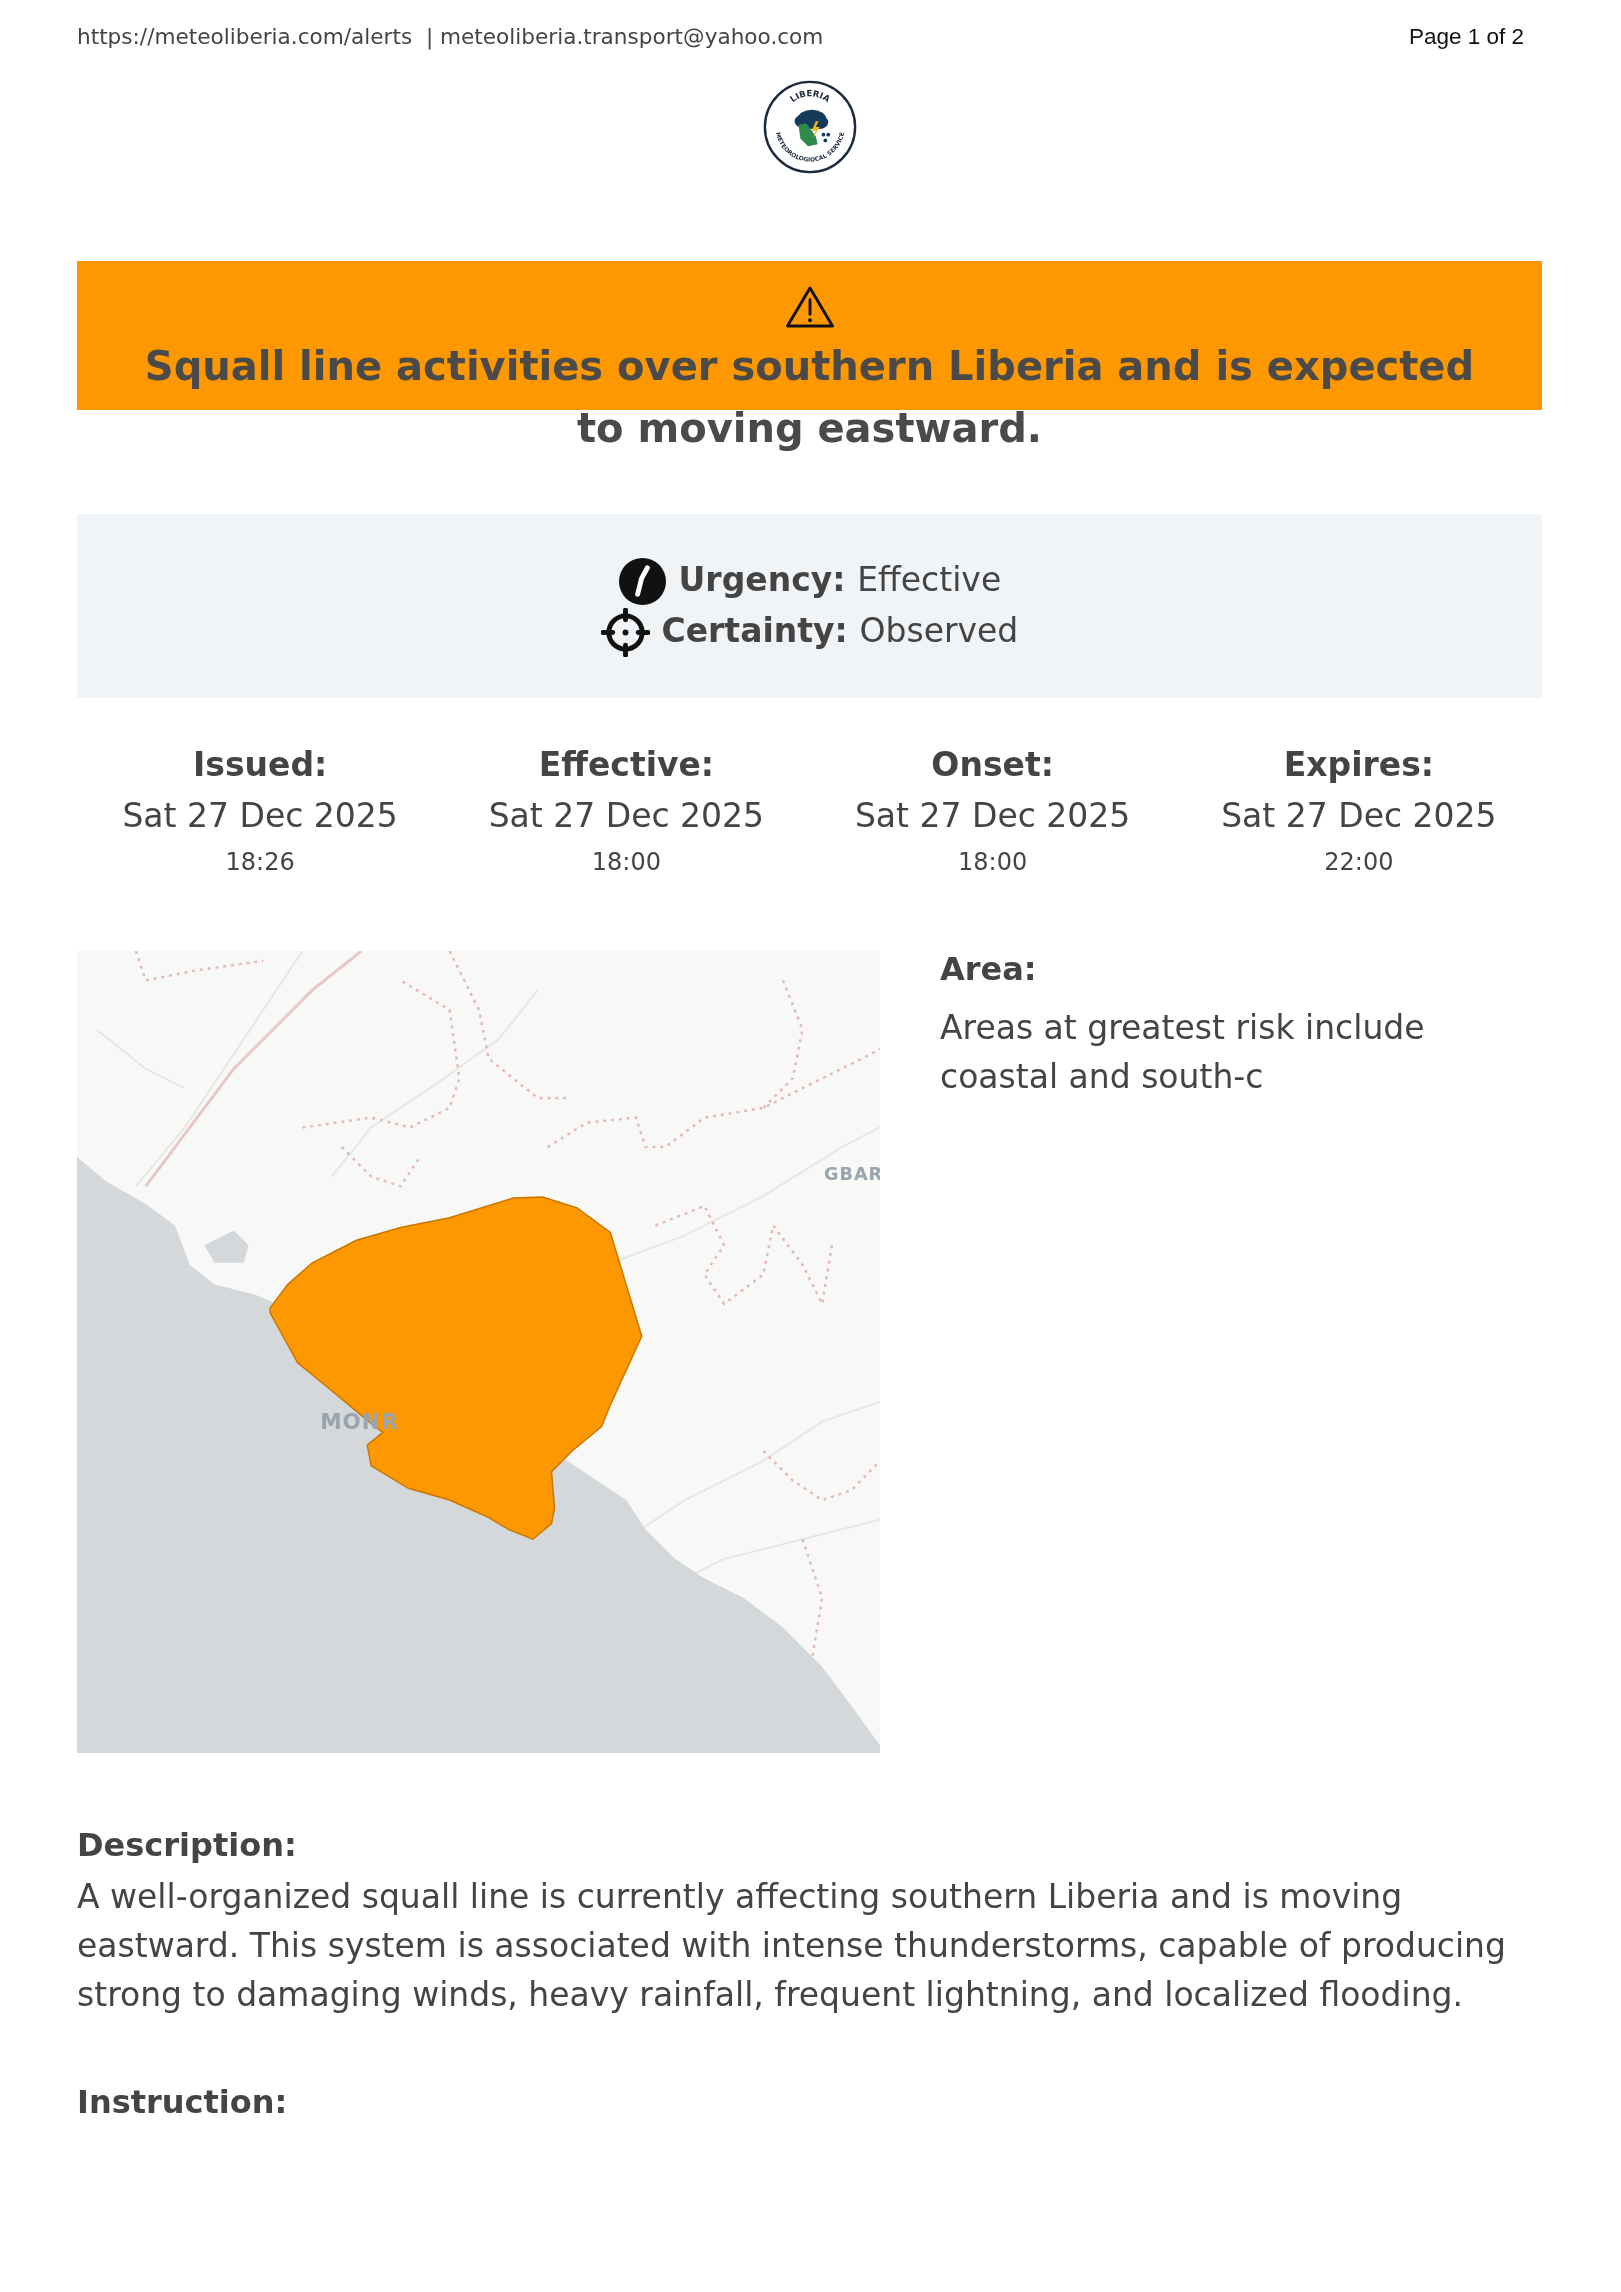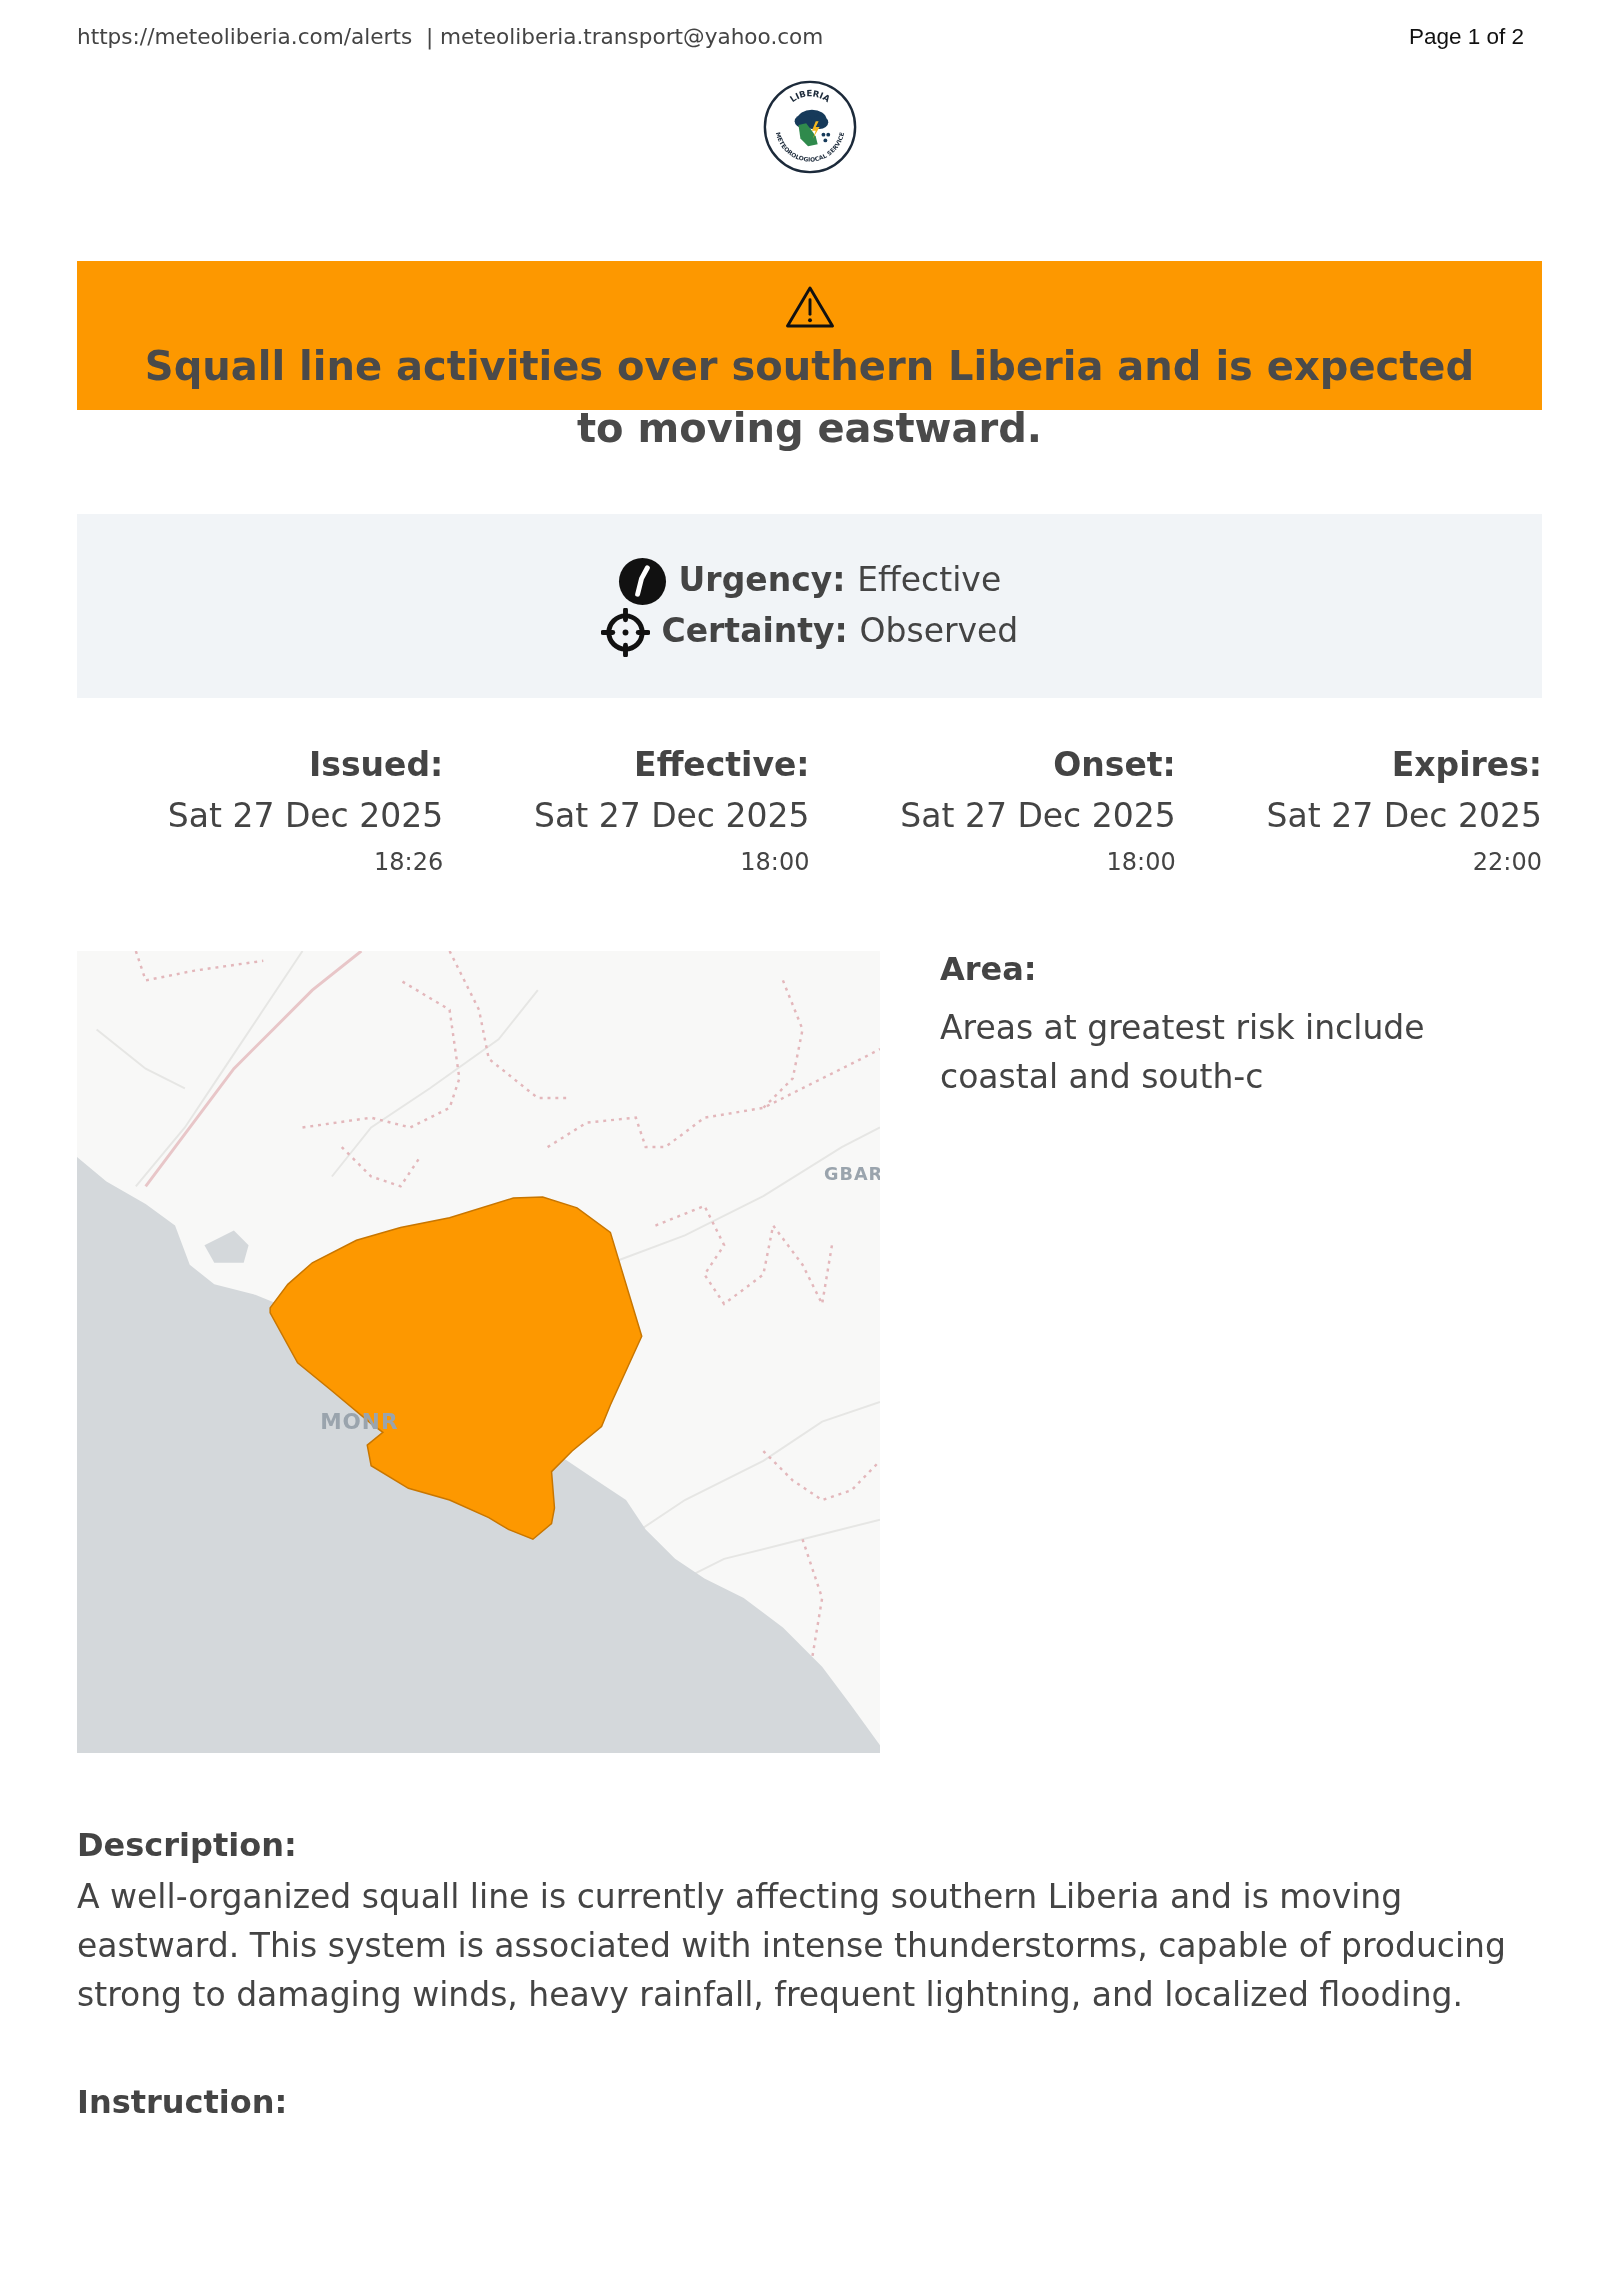--- a/index.html
+++ b/index.html
@@ -18,21 +18,21 @@
   .panel { position: absolute; left: 77px; top: 514px; width: 1465px; height: 184px; background: #f1f4f7; }
   .row1 { position: absolute; left: 0; right: 0; top: 43px; display: flex; justify-content: center; align-items: center; font-size: 33px; line-height: 45px; }
   .row2 { position: absolute; left: 0; right: 0; top: 94px; display: flex; justify-content: center; align-items: center; font-size: 33px; line-height: 45px; }
   .meta { display: flex; align-items: flex-start; }
   .meta + .meta { margin-left: 94px; }
   .meta svg { width: 49px; height: 49px; margin-right: 11.8px; }
   .meta .lbl { font-weight: bold; color: #444; margin-right: 11.8px; }
   .meta .val { color: #444; }
 
   .times { position: absolute; left: 77px; top: 742px; width: 1465px; display: flex; }
-  .tcol { width: 25%; text-align: right; }
+  .tcol { width: 25%; text-align: center; }
   .tcol .tl { font-size: 33px; font-weight: bold; line-height: 45px; color: #444; }
   .tcol .td { font-size: 33px; line-height: 49px; margin-top: 3.9px; color: #444; }
   .tcol .tt { font-size: 24px; line-height: 45px; color: #444; }
 
   .map { position: absolute; left: 77px; top: 951px; width: 803px; height: 802px; background: #f8f8f7; overflow: hidden; }
   .map svg { display: block; }
 
   .area { position: absolute; left: 940px; top: 947px; width: 588px; }
   .area .al { font-size: 32px; font-weight: bold; line-height: 45px; }
   .area .at { font-size: 33px; line-height: 49px; margin-top: 11px; }

